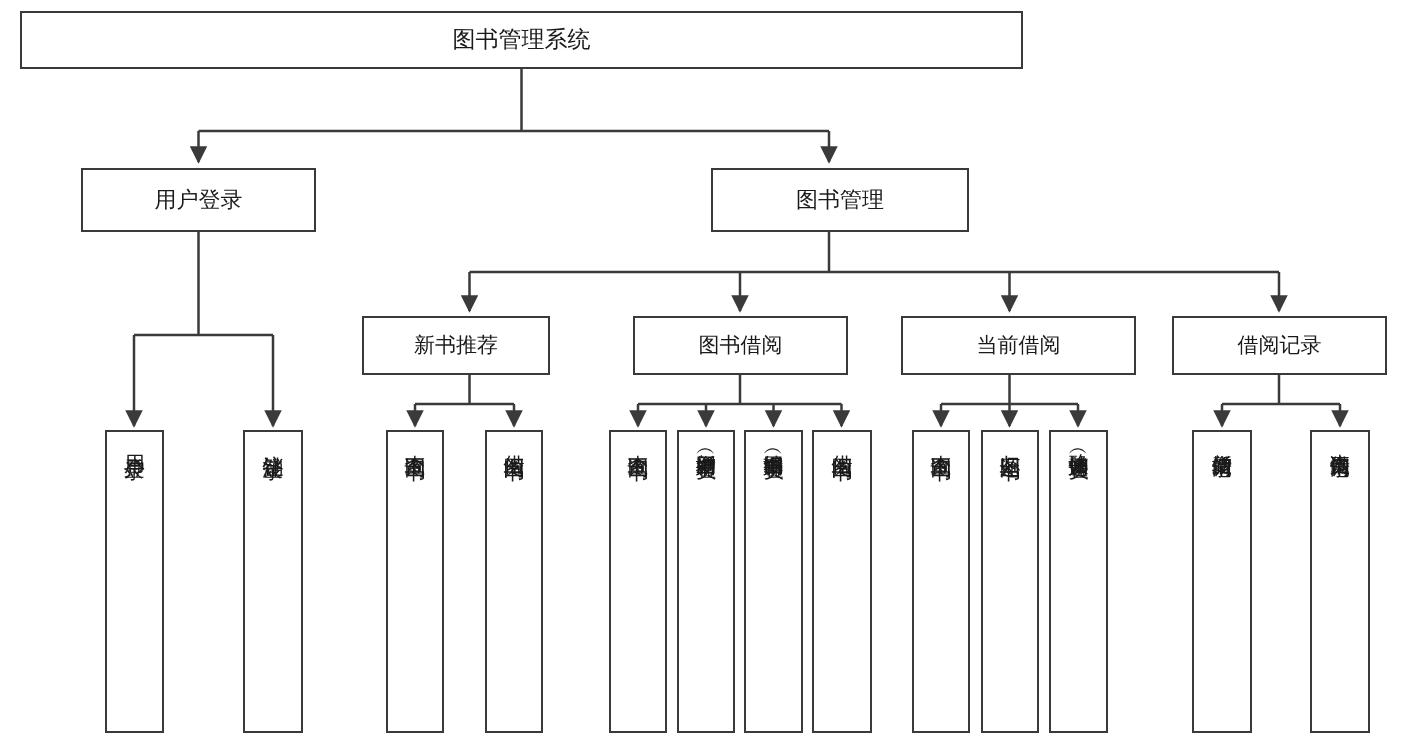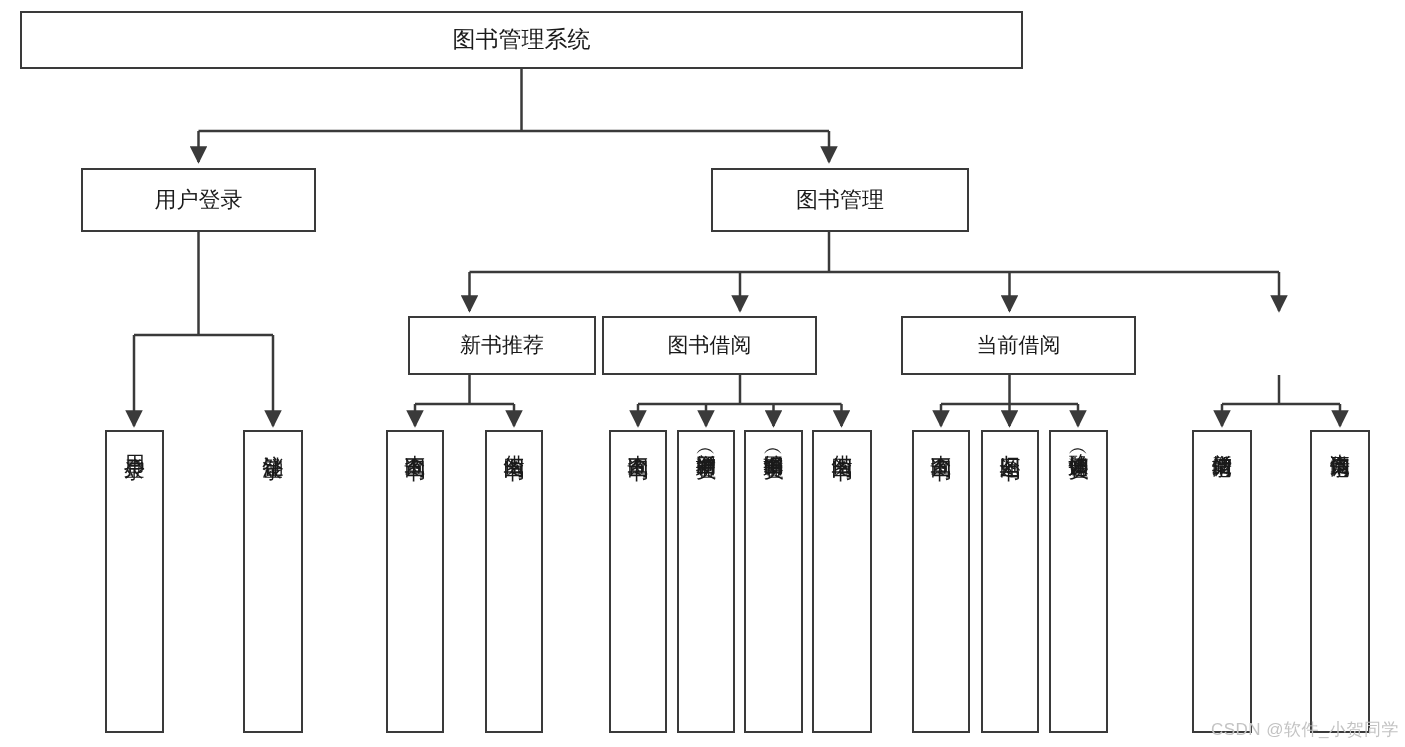--- a/index.html
+++ b/index.html
@@ -6,21 +6,21 @@
   html, body {
     margin: 0;
     padding: 0;
     background: #ffffff;
   }
   #canvas {
     position: relative;
     width: 1405px;
     height: 747px;
     background: #ffffff;
-    font-family: Liberation Sans, sans-serif;
+    font-family: Liberation Serif, serif;
     overflow: hidden;
   }
   #wires {
     position: absolute;
     left: 0;
     top: 0;
     width: 1405px;
     height: 747px;
     pointer-events: none;
   }
@@ -135,29 +135,32 @@
     <span class="label">图书管理系统</span>
   </div>
 
   <div class="node lvl2" style="left:81px; top:168px; width:235px; height:64px;">
     <span class="label">用户登录</span>
   </div>
   <div class="node lvl2" style="left:711px; top:168px; width:258px; height:64px;">
     <span class="label">图书管理</span>
   </div>
 
-  <div class="node lvl3" style="left:362px; top:316px; width:188px; height:59px;margin-left:46px;">
+  <div class="node lvl3" style="left:362px; top:316px; width:188px; height:59px;">
     <span class="label">新书推荐</span>
   </div>
-  <div class="node lvl3" style="left:602px; top:316px; width:215px; height:59px;">
+  <div class="node lvl3" style="left:633px; top:316px; width:215px; height:59px;">
     <span class="label">图书借阅</span>
   </div>
   <div class="node lvl3" style="left:901px; top:316px; width:235px; height:59px;">
     <span class="label">当前借阅</span>
   </div>
+  <div class="node lvl3" style="left:1172px; top:316px; width:215px; height:59px;">
+    <span class="label">借阅记录</span>
+  </div>
 
   <div class="node leaf" style="left:105px; top:430px; width:59px; height:303px;">
     <span class="label">用户登录</span>
   </div>
   <div class="node leaf" style="left:243px; top:430px; width:60px; height:303px;">
     <span class="label">注销登录</span>
   </div>
 
   <div class="node leaf" style="left:386px; top:430px; width:58px; height:303px;">
     <span class="label">查询图书</span>
@@ -189,15 +192,14 @@
     <span class="label">确认归还（管理员）</span>
   </div>
 
   <div class="node leaf tall-text" style="left:1192px; top:430px; width:60px; height:303px;">
     <span class="label">新增借阅记录</span>
   </div>
   <div class="node leaf tall-text" style="left:1310px; top:430px; width:60px; height:303px;">
     <span class="label">查询借阅记录</span>
   </div>
 
-  <div class="watermark">CSDN @软件_小贺同学</div>
 
 </div>
 
 </body></html>

